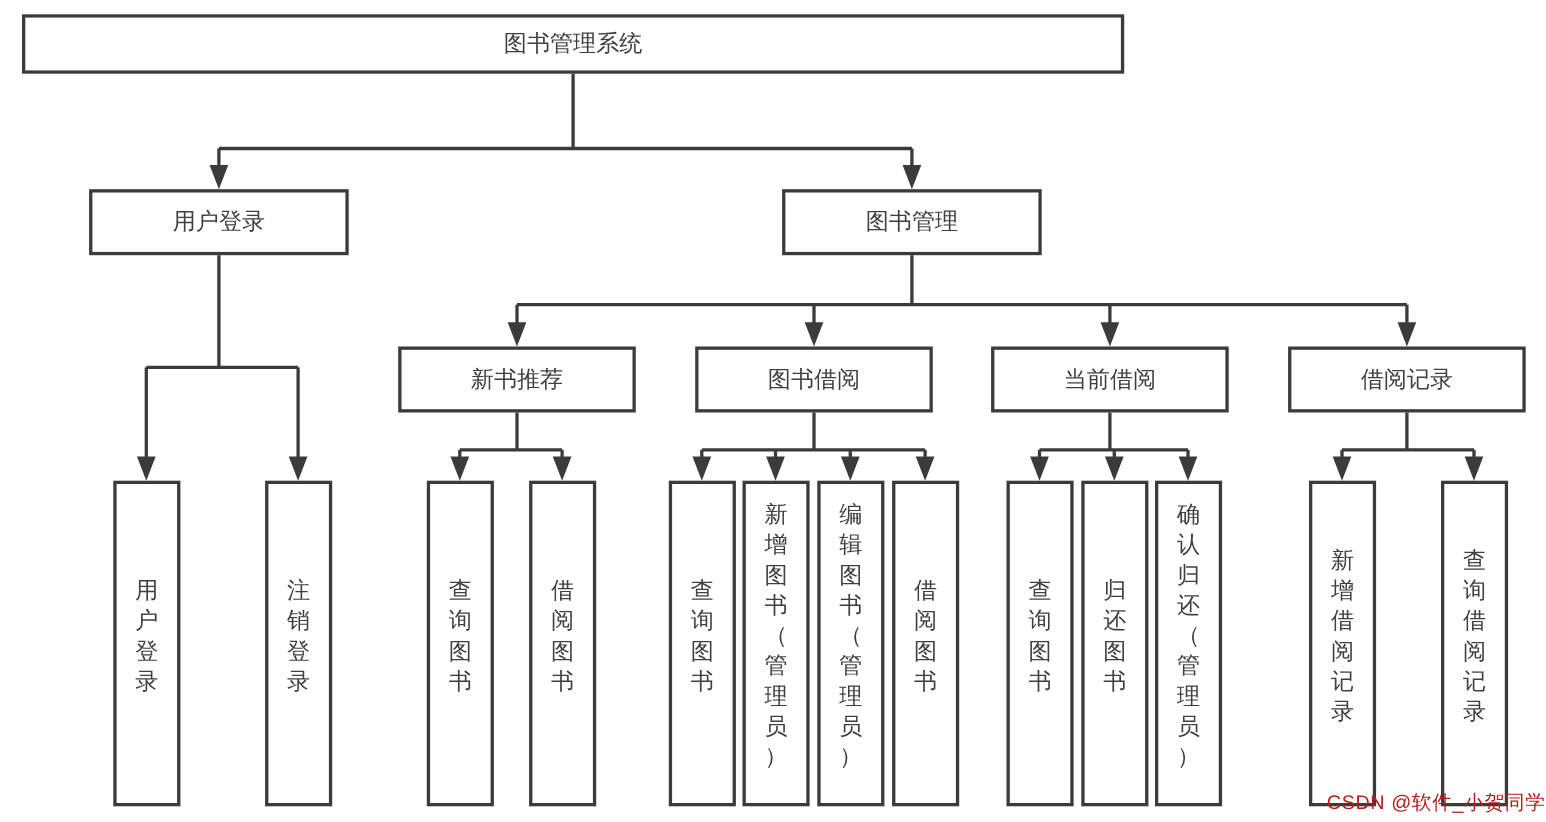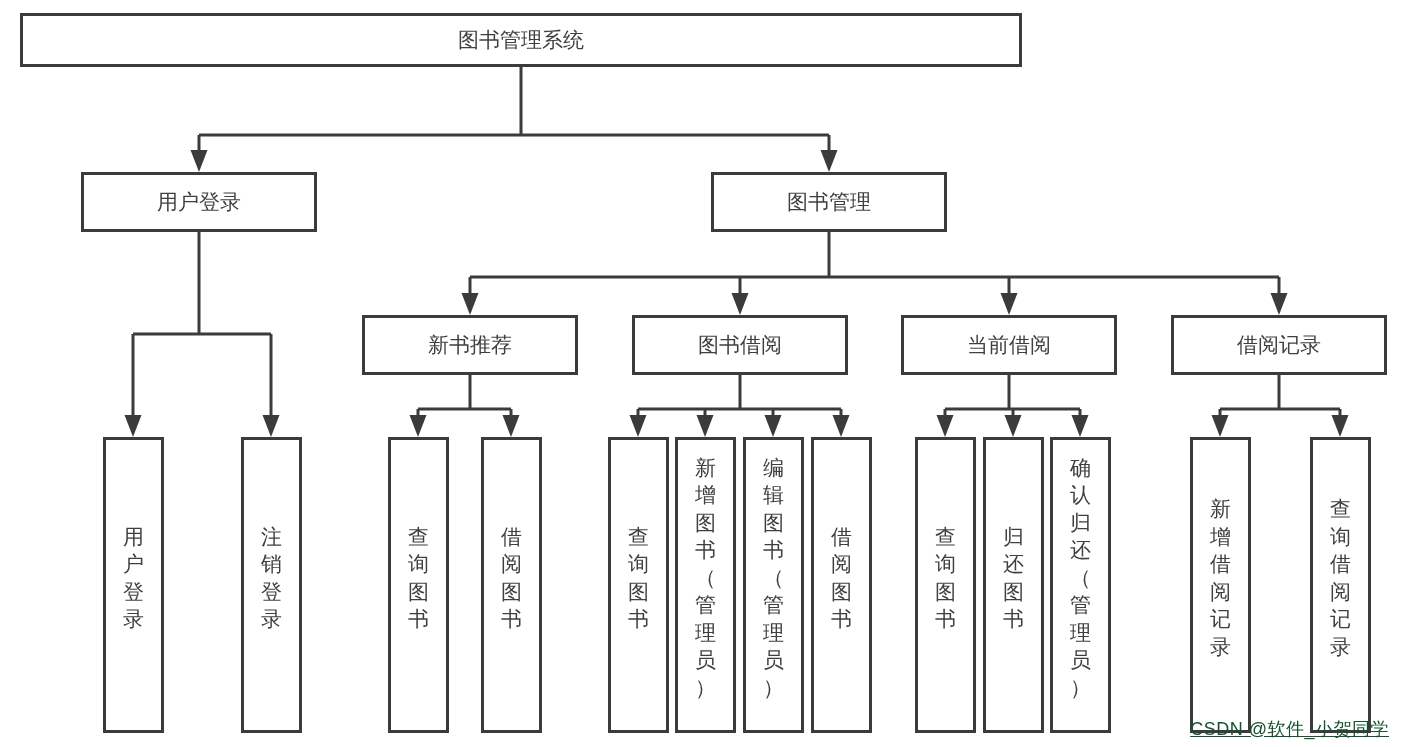--- a/index.html
+++ b/index.html
@@ -50,29 +50,28 @@
     stroke-width: 3;
     fill: none;
     stroke-linecap: butt;
   }
   .arrow-head {
     fill: #3b3b3b;
     stroke: none;
   }
   .watermark-text {
     position: absolute;
-    right: 16px;
+    right: 0;
     bottom: 6px;
     font-family: "Liberation Sans", "DejaVu Sans", sans-serif;
     font-size: 18px;
-    color: #14532d;
+    color: #b91c1c;
     letter-spacing: 0.5px;
     user-select: none;
     pointer-events: none;
-    text-decoration: underline;
   }
 </style>
 </head>
 <body>
 
 <div id="diagram-root">
   <svg class="diagram-canvas" viewBox="0 0 1405 747" xmlns="http://www.w3.org/2000/svg">
     <g id="connectors-layer">
         <g>
           <path class="connector" d="M 521 67 L 521 135"></path>

